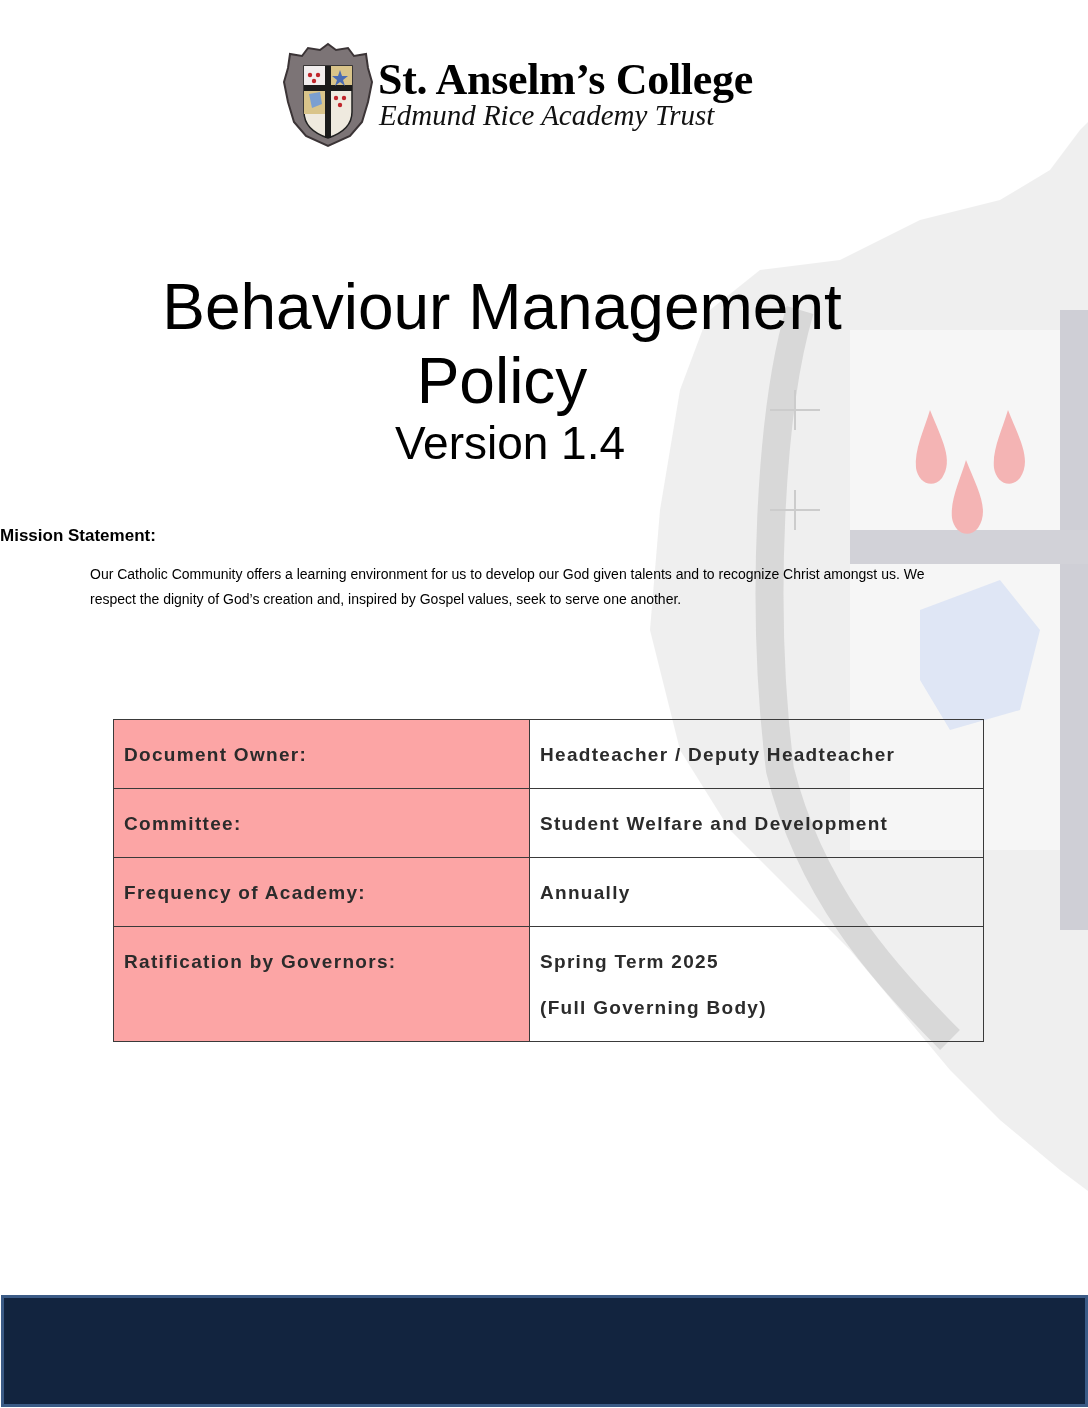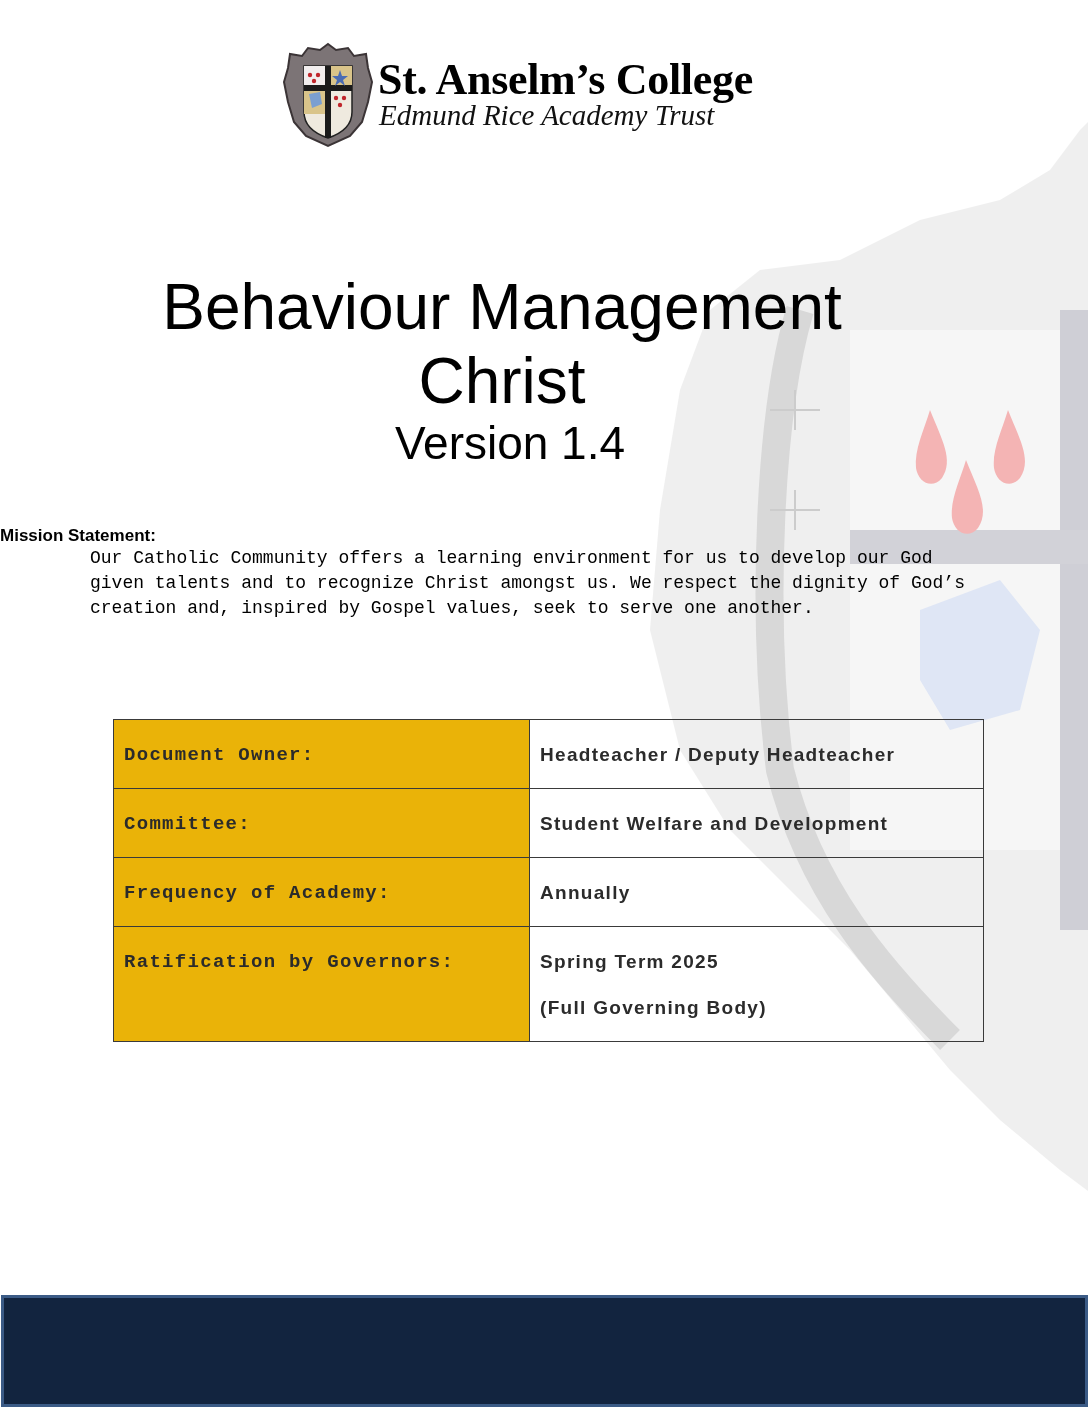--- a/index.html
+++ b/index.html
@@ -20,31 +20,31 @@
   .school-trust {
     position: absolute; left: 97px; top: 58px;
     font-family: "Liberation Serif", serif; font-style: italic;
     font-size: 29px; line-height: 30px; white-space: nowrap; color: #111;
   }
   .title-block { position: absolute; left: 0; width: 1004px; top: 270px; text-align: center; z-index: 2; }
   .title-line { font-size: 64px; line-height: 74px; }
   .version-line { font-size: 46px; line-height: 54px; margin-top: -2px; padding-left: 16px; }
   .mission { position: absolute; left: 0; width: 1060px; top: 526px; text-align: left; z-index: 2; }
   .mission-heading { font-weight: bold; font-size: 17px; line-height: 20px; }
-  .mission-text { font-size: 18px; line-height: 25px; width: 880px; margin: 0 auto; font-family: Liberation Mono, monospace; }
+  .mission-text { font-size: 14px; line-height: 25px; width: 880px; margin: 16px auto; }
   .info-table {
     position: absolute; left: 113px; top: 719px; width: 871px;
     border-collapse: collapse; z-index: 2;
   }
   .info-table td {
     border: 1.5px solid #3a3a3a; vertical-align: top;
     font-weight: bold; font-size: 19px; letter-spacing: 1.3px; color: #2b2b2b;
     padding: 24px 10px 0 10px;
   }
-  .info-table td.label { background: #eab308; width: 395px; font-family: Liberation Mono, monospace; }
+  .info-table td.label { background: #fca5a5; width: 395px; }
   .info-table td.value { background: transparent; }
   .row-1 td, .row-2 td, .row-3 td { height: 44px; }
   .row-4 td { height: 90px; }
   .value-line { display: block; line-height: 22px; }
   .value-line + .value-line { margin-top: 24px; }
   .footer-bar {
     position: absolute; left: 1px; top: 1295px; width: 1081px; height: 106px;
     background: #12243f; border: 3px solid #3b5b86; z-index: 2;
   }
 </style>
@@ -84,21 +84,21 @@
     <circle cx="58" cy="63" r="2.2" fill="#c0262c"></circle>
     <polygon points="58,28 60,34 66,34 61,38 63,44 58,40 53,44 55,38 50,34 56,34" fill="#4a6cb4"></polygon>
     <path d="M27 52 L38 50 L40 62 L30 66 Z" fill="#7b9fd0"></path>
   </svg>
   <div class="school-name">St. Anselm’s College</div>
   <div class="school-trust">Edmund Rice Academy Trust</div>
 </div>
 
 <div class="title-block">
   <div class="title-line">Behaviour Management</div>
-  <div class="title-line">Christ</div>
+  <div class="title-line">Policy</div>
   <div class="version-line">Version 1.4</div>
 </div>
 
 <div class="mission">
   <div class="mission-heading">Mission Statement:</div>
   <div class="mission-text">Our Catholic Community offers a learning environment for us to develop our God given talents and to recognize Christ amongst us. We respect the dignity of God’s creation and, inspired by Gospel values, seek to serve one another.</div>
 </div>
 
 <table class="info-table">
   <tbody>

